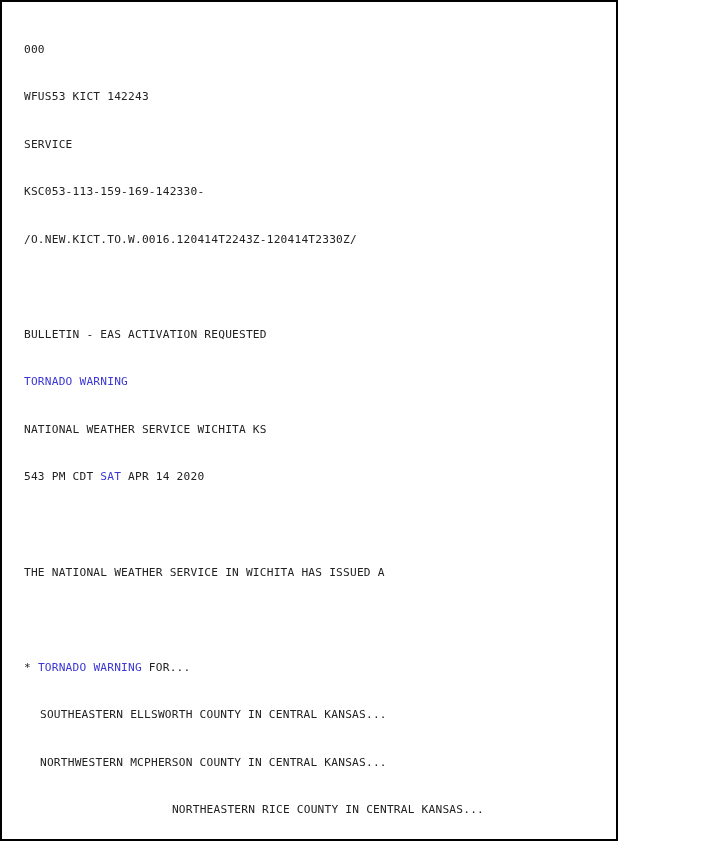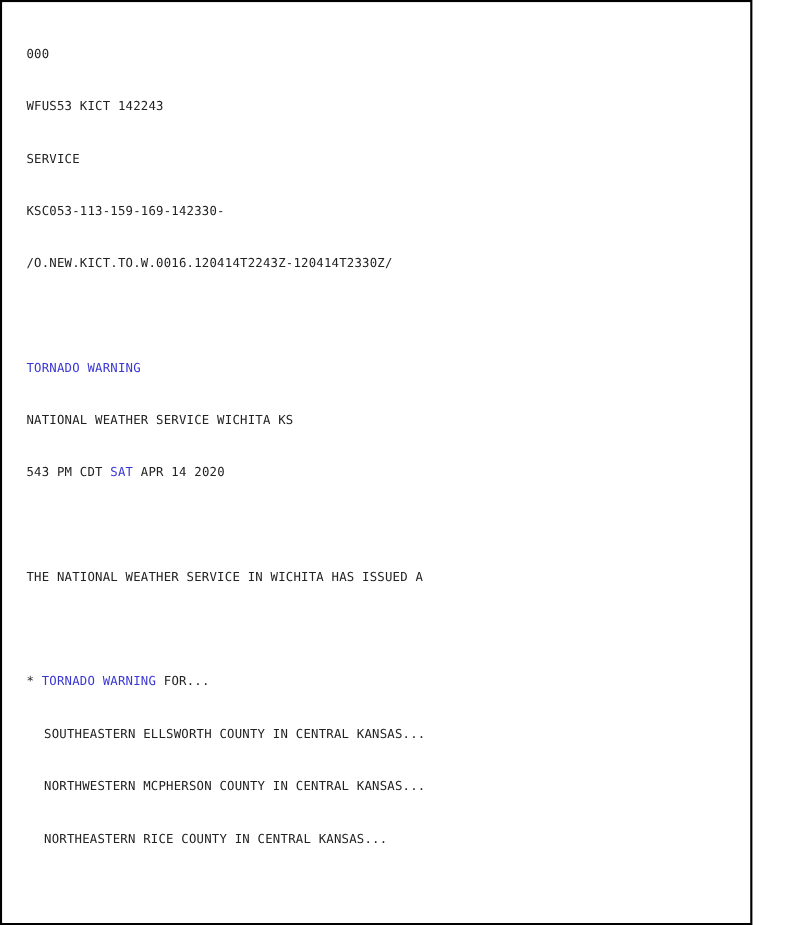--- a/index.html
+++ b/index.html
@@ -7,21 +7,21 @@
     padding: 0;
     background: #ffffff;
   }
   body {
     width: 718px;
     height: 841px;
     font-family: "DejaVu Sans Mono", "Liberation Mono", monospace;
   }
   #page {
     position: relative;
-    width: 684px;
+    width: 618px;
     height: 841px;
     box-sizing: border-box;
     background: #f9a8d4;
     border: 2px solid #000000;
     overflow: hidden;
   }
   .doc {
     box-sizing: border-box;
     padding: 0;
     font-size: 11.2px;
@@ -54,30 +54,31 @@
 
 <div id="page">
 
   <div class="blk plain doc" style="padding-top:8px;">
     <div class="row">000</div>
     <div class="row">WFUS53 KICT 142243</div>
     <div class="row">SERVICE</div>
     <div class="row">KSC053-113-159-169-142330-</div>
     <div class="row">/O.NEW.KICT.TO.W.0016.120414T2243Z-120414T2330Z/</div>
     <div class="spacer"></div>
+    <div class="row">BULLETIN - EAS ACTIVATION REQUESTED</div>
     <div class="row"><span class="lnk">TORNADO</span> <span class="lnk">WARNING</span></div>
     <div class="row">NATIONAL WEATHER SERVICE WICHITA KS</div>
     <div class="row"><span>543 PM CDT </span><span class="lnk">SAT</span><span> APR 14 2020</span></div>
     <div class="spacer"></div>
     <div class="row">THE NATIONAL WEATHER SERVICE IN WICHITA HAS ISSUED A</div>
     <div class="spacer"></div>
     <div class="row"><span>* </span><span class="lnk">TORNADO</span> <span class="lnk">WARNING</span><span> FOR...</span></div>
     <div class="row" style="padding-left:16px;">SOUTHEASTERN ELLSWORTH COUNTY IN CENTRAL KANSAS...</div>
     <div class="row" style="padding-left:16px;">NORTHWESTERN MCPHERSON COUNTY IN CENTRAL KANSAS...</div>
-    <div class="row" style="padding-left:16px;">NORTHEASTERN RICE COUNTY IN CENTRAL KANSAS...</div>
+    <div class="row" style="padding-left:16px;text-align:center;">NORTHEASTERN RICE COUNTY IN CENTRAL KANSAS...</div>
     
     
     
     
     
     
     
     
   </div>
 

